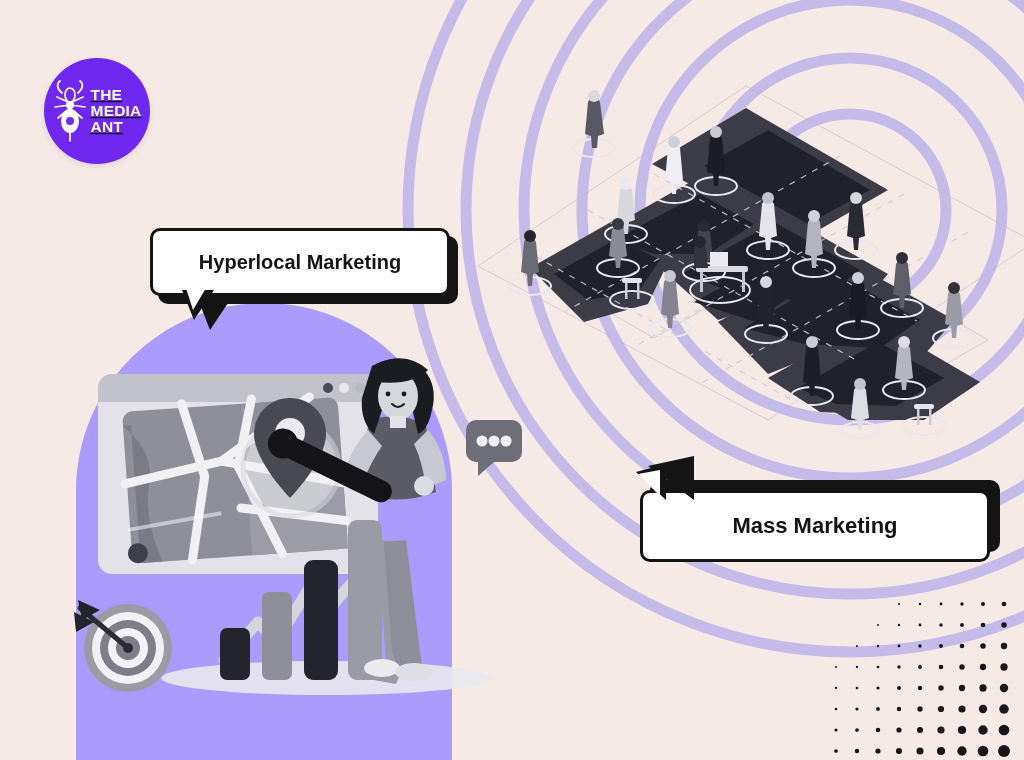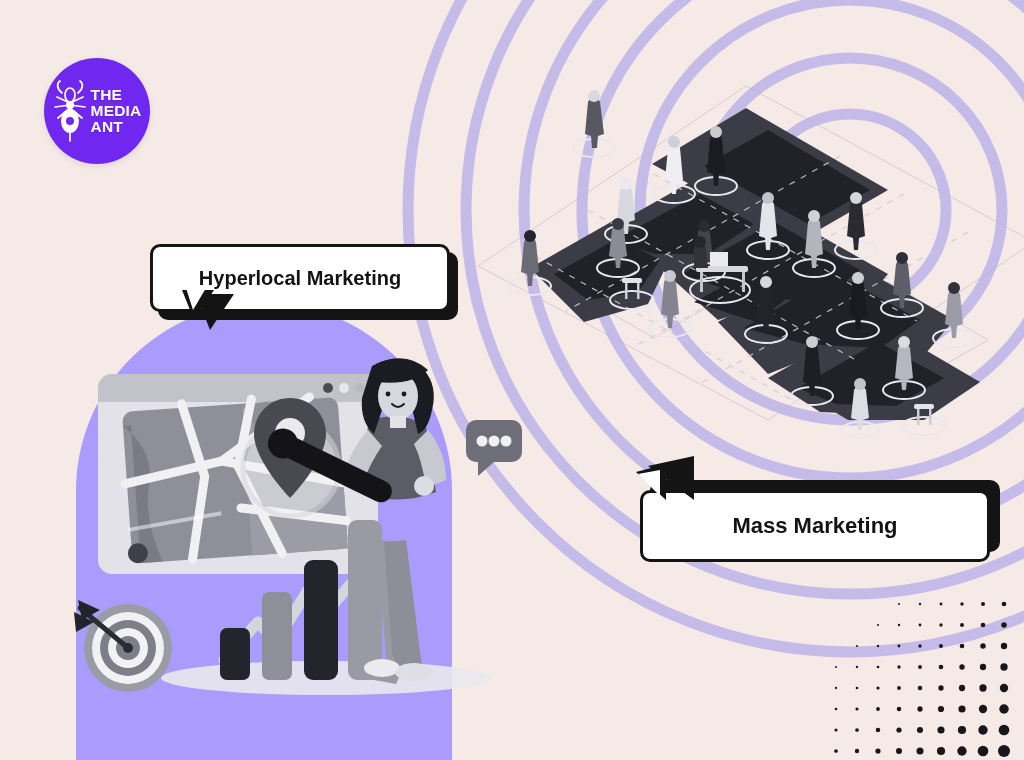--- a/index.html
+++ b/index.html
@@ -19,38 +19,38 @@
     position:absolute;left:76px;top:303px;width:376px;height:457px;
     background:#ab9bfc;
     border-top-left-radius:188px 188px;
     border-top-right-radius:188px 188px;
   }
 
   
   .logo{
     position:absolute;left:44px;top:58px;width:106px;height:106px;border-radius:50%;
     background:#7028f0;box-shadow:0 2px 6px rgba(0,0,0,.10);
-    display:flex;align-items:center;justify-content:center;gap:4px;
+    display:flex;align-items:center;justify-content:center;gap:4px;text-decoration:underline;
   }
   .logo-ant{width:34px;height:62px;flex:0 0 auto;}
   .logo-words{
     color:#fff;font-weight:700;line-height:1.02;font-size:15.5px;letter-spacing:.2px;
     text-align:left;text-shadow:0 1px 1px rgba(0,0,0,.18);
   }
 
   
   .bubble-wrap{position:absolute;}
   .bubble{
     position:relative;background:#fff;border:3px solid #141414;border-radius:10px;
     display:flex;align-items:center;justify-content:center;
     font-weight:700;color:#141414;
   }
   .bubble-shadow{position:absolute;background:#141414;border-radius:10px;}
 
-  #bubble-hyper{left:150px;top:244px;width:300px;height:68px;}
+  #bubble-hyper{left:150px;top:228px;width:300px;height:68px;}
   #bubble-hyper .bubble-shadow{left:8px;top:8px;width:300px;height:68px;}
   #bubble-hyper .bubble{width:100%;height:100%;font-size:20px;box-sizing:border-box;}
 
   #bubble-mass{left:612px;top:490px;width:350px;height:72px;margin-left:28px;}
   #bubble-mass .bubble-shadow{left:10px;top:-10px;width:350px;height:72px;}
   #bubble-mass .bubble{width:100%;height:100%;font-size:22px;box-sizing:border-box;}
 
   
   .dot-matrix{position:absolute;left:828px;top:596px;}
 

